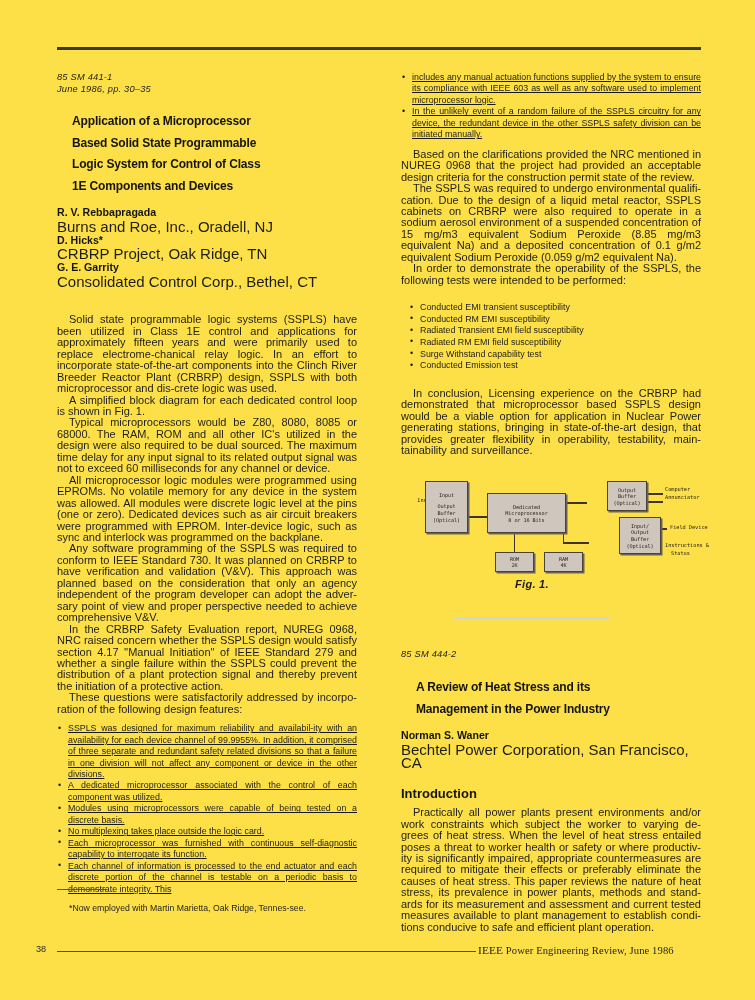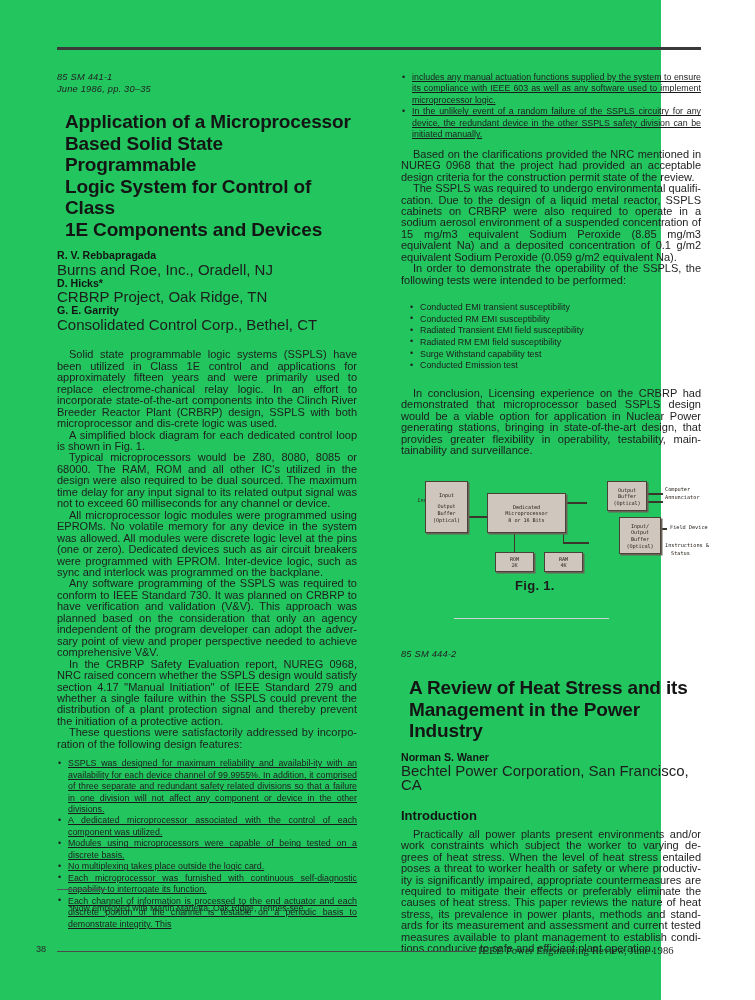--- a/index.html
+++ b/index.html
@@ -11,23 +11,23 @@
     width: 755px;
     height: 1000px;
     position: relative;
     font-family: "Liberation Sans", sans-serif;
     color: #1a1a1a;
     overflow: hidden;
   }
   .page {
     position: absolute;
     left: 0; top: 0;
-    width: 661px;
+    width: 755px;
     height: 1000px;
-    background: #22c55e;
+    background: #fde047;
   }
   .top-rule {
     position: absolute;
     left: 57px;
     top: 47px;
     width: 644px;
     height: 3px;
     background: #3a3a3a;
   }
   .columns {
@@ -48,30 +48,30 @@
     font-style: italic;
     font-size: 9.3px;
     line-height: 11.6px;
     letter-spacing: 0.2px;
     color: #222;
     margin-bottom: 16px;
   }
   .ident div { white-space: nowrap; }
 
   h1.article-title {
-    font-size: 19px;
+    font-size: 12px;
     line-height: 21.5px;
     font-weight: bold;
-    margin: 0 0 9px 8px;
+    margin: 0 0 9px 15px;
     letter-spacing: -0.15px;
     color: #141414;
   }
   h1.article-title .tl { display: block; }
 
-  .authors { margin-bottom: 18px; }
+  .authors { margin-bottom: 26px; }
   .author-name {
     font-size: 10.6px;
     line-height: 13.6px;
     font-weight: bold;
     color: #141414;
   }
   .author-aff {
     font-size: 15px;
     line-height: 13.8px;
     color: #1d1d1d;
@@ -188,21 +188,22 @@
   .flabel.right { text-align: left; }
   .flabel.leftlab { text-align: right; }
   .fline {
     position: absolute;
     background: #3c352c;
   }
   .fig-caption {
     position: absolute;
     left: 118px;
     top: 104px;
-    font-size: 13px;
+    font-size: 11px;
+    font-style: italic;
     font-weight: bold;
     color: #1c1c1c;
     letter-spacing: 0.3px;
   }
 
   .mid-rule {
     position: absolute;
     left: 53px;
     top: 546px;
     width: 155px;

